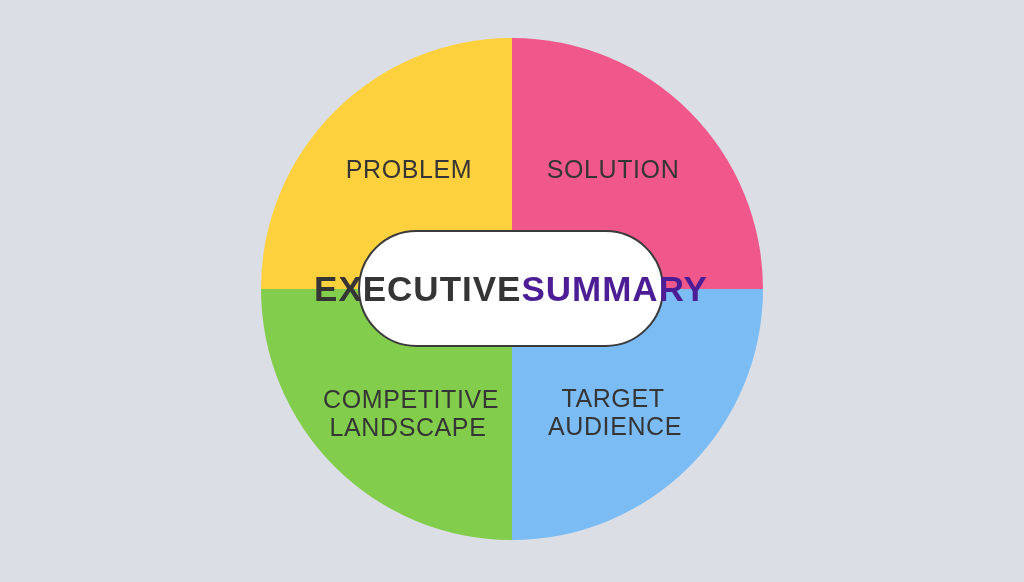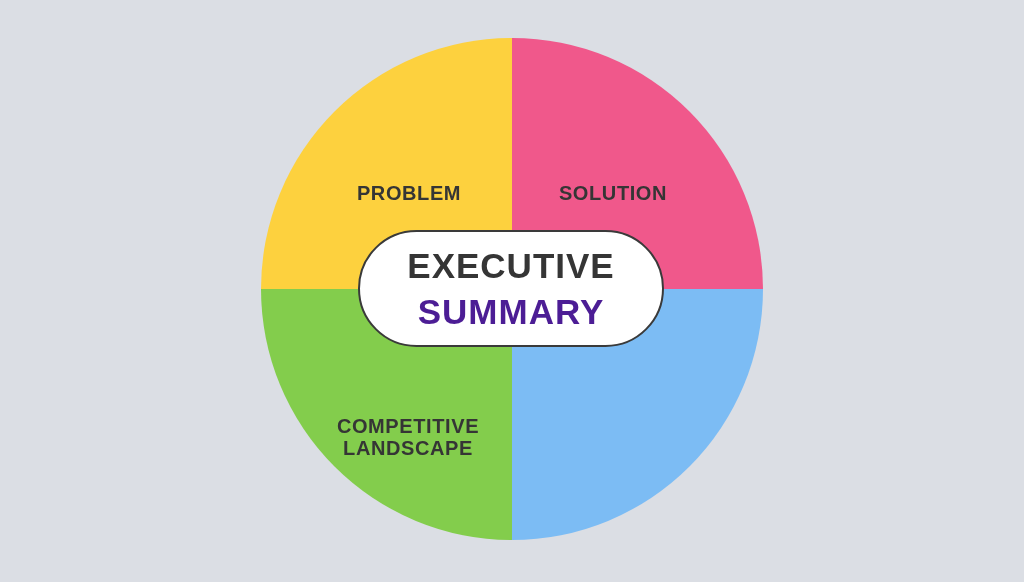--- a/index.html
+++ b/index.html
@@ -25,43 +25,42 @@
     grid-template-columns: 1fr 1fr;
     grid-template-rows: 1fr 1fr;
   }
   .quad {
     width: 100%;
     height: 100%;
   }
   .quad-label {
     position: absolute;
     transform: translate(-50%, -50%);
-    font-size: 20px;
-    font-weight: bold;
+    font-size: 25px;
+    font-weight: normal;
     letter-spacing: 0.6px;
     line-height: 1.12;
     text-align: center;
     white-space: normal;
-    margin-top: 24px;
   }
   .label-problem              { left: 148px; top: 131px; }
   .label-solution             { left: 352px; top: 131px; }
   .label-competitive          { left: 147px; top: 375px; width: 170px; }
   .label-target               { left: 352px; top: 374px; width: 130px; }
   .pill {
     position: absolute;
     left: 358px;
     top: 230px;
     width: 306px;
     height: 117px;
     border-radius: 60px;
     border: 2px solid #3a3a3a;
     box-sizing: border-box;
     display: flex;
-    flex-direction: column;
+    flex-direction: row;
     align-items: center;
     justify-content: center;
     z-index: 2;
   }
   .pill-line {
     font-size: 35px;
     font-weight: bold;
     letter-spacing: 1px;
     line-height: 1.3;
     text-align: center;
@@ -81,20 +80,21 @@
     <div class="quad" style="background: rgb(131, 205, 76);"></div>
 
     <div class="quad" style="background: rgb(124, 188, 244);"></div>
 
     <div class="quad-label label-problem" style="color: rgb(53, 53, 53);">PROBLEM</div>
 
     <div class="quad-label label-competitive" style="color: rgb(53, 53, 53);">COMPETITIVE LANDSCAPE</div>
 
     <div class="quad-label label-solution" style="color: rgb(53, 53, 53);">SOLUTION</div>
 
+    <div class="quad-label label-target" style="color: rgb(53, 53, 53);">TARGET AUDIENCE</div>
 
   </div>
 
   <div class="pill" style="background: rgb(255, 255, 255); border-color: rgb(58, 58, 58);">
     <div class="pill-line" style="color: rgb(53, 53, 53);">EXECUTIVE</div>
     <div class="pill-line" style="color: #4c1d95;">SUMMARY</div>
   </div>
 
 </div>
 

